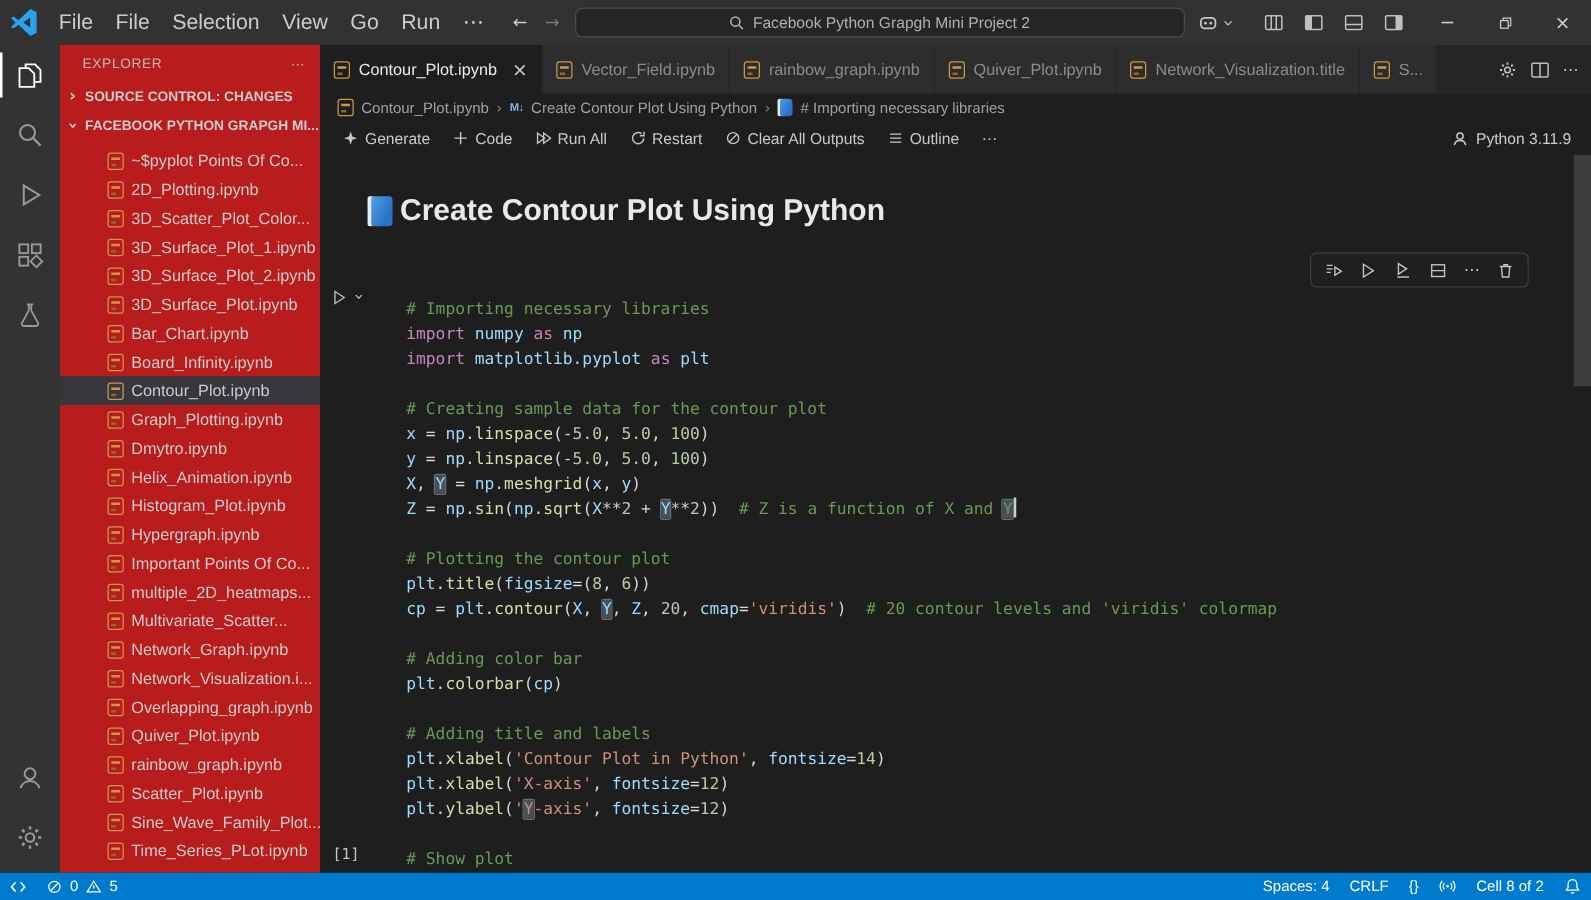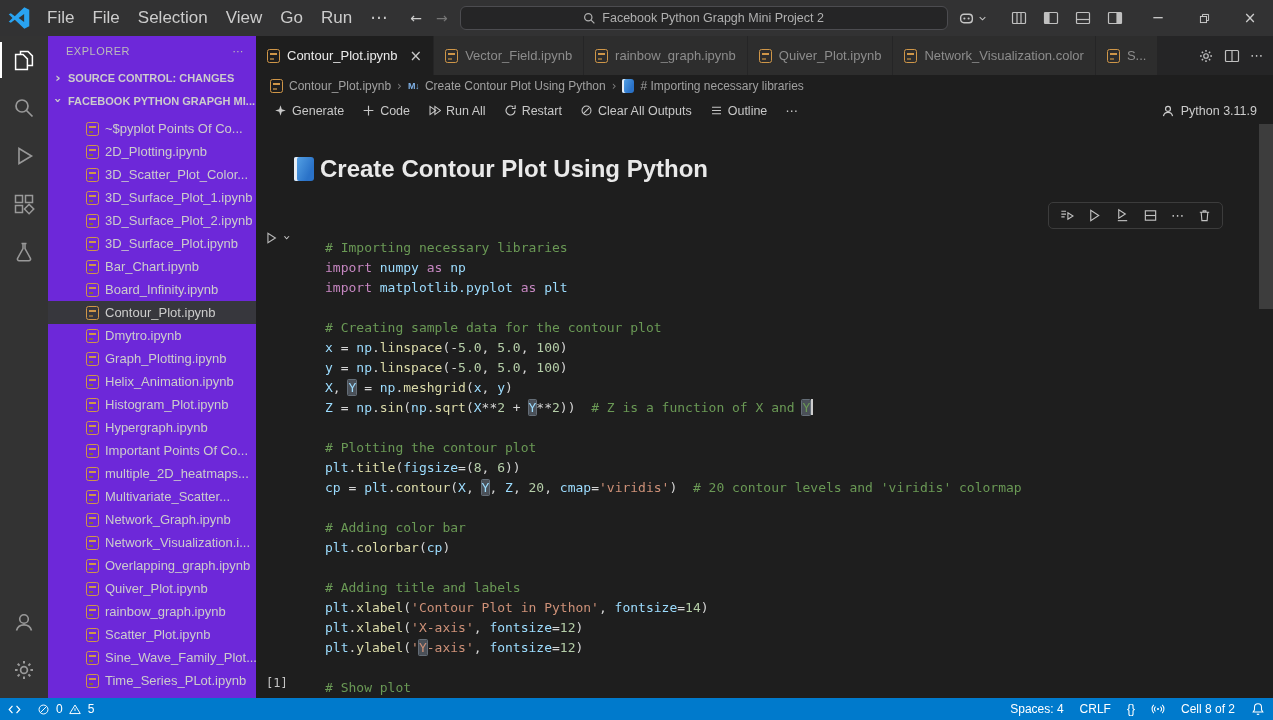--- a/index.html
+++ b/index.html
@@ -24,21 +24,21 @@
   .main{display:flex;height:662px}
 
   
   .activitybar{width:48px;background:#333333;display:flex;flex-direction:column;align-items:center;flex:none}
   .ab-item{width:48px;height:48px;display:flex;align-items:center;justify-content:center;color:#999;position:relative}
   .ab-item.active{color:#fff}
   .ab-item.active::before{content:"";position:absolute;left:0;top:6px;bottom:6px;width:2px;background:#fff}
   .ab-bottom{margin-top:auto;display:flex;flex-direction:column;align-items:center;padding-bottom:4px}
 
   
-  .sidebar{width:208px;background:#6d28d9;flex:none;display:flex;flex-direction:column;overflow:hidden}
+  .sidebar{width:208px;background:#b91c1c;flex:none;display:flex;flex-direction:column;overflow:hidden}
   .sb-title{height:30px;display:flex;align-items:center;padding:0 12px 0 18px;font-size:11px;letter-spacing:.5px;color:#bbb}
   .sb-title .more{margin-left:auto;color:#bbb;font-family:"DejaVu Sans",sans-serif}
   .section-header{height:23px;display:flex;align-items:center;gap:4px;padding-left:4px;font-size:11px;font-weight:700;color:#ccc;white-space:nowrap;overflow:hidden}
   .chev{display:inline-block;width:12px;text-align:center;font-family:"DejaVu Sans",sans-serif;font-size:13px;color:#ccc;flex:none}
   .chev.down{transform:rotate(90deg)}
   .file-list{padding-top:5px;overflow:hidden}
   .file-row{height:23px;display:flex;align-items:center;gap:6px;padding-left:38px;white-space:nowrap}
   .file-row.selected{background:#37373d}
   .file-label{overflow:hidden;text-overflow:clip;color:#ccc;font-size:13px}
   .nb-file-icon{width:13px;height:14px;border:1px solid #cf9648;border-radius:2.5px;position:relative;flex:none}
@@ -271,25 +271,25 @@
         <div class="file-row">
           <span class="nb-file-icon"></span>
           <span class="file-label">Board_Infinity.ipynb</span>
         </div>
         <div class="file-row selected">
           <span class="nb-file-icon"></span>
           <span class="file-label">Contour_Plot.ipynb</span>
         </div>
         <div class="file-row">
           <span class="nb-file-icon"></span>
+          <span class="file-label">Graph_Plotting.ipynb</span>
+        </div>
+        <div class="file-row">
+          <span class="nb-file-icon"></span>
           <span class="file-label">Dmytro.ipynb</span>
-        </div>
-        <div class="file-row">
-          <span class="nb-file-icon"></span>
-          <span class="file-label">Graph_Plotting.ipynb</span>
         </div>
         <div class="file-row">
           <span class="nb-file-icon"></span>
           <span class="file-label">Helix_Animation.ipynb</span>
         </div>
         <div class="file-row">
           <span class="nb-file-icon"></span>
           <span class="file-label">Histogram_Plot.ipynb</span>
         </div>
         <div class="file-row">
@@ -359,21 +359,21 @@
           <div class="tab">
             <span class="nb-file-icon"></span>
             <span class="tab-label">rainbow_graph.ipynb</span>
           </div>
           <div class="tab">
             <span class="nb-file-icon"></span>
             <span class="tab-label">Quiver_Plot.ipynb</span>
           </div>
           <div class="tab">
             <span class="nb-file-icon"></span>
-            <span class="tab-label">Network_Visualization.color</span>
+            <span class="tab-label">Network_Visualization.title</span>
           </div>
           <div class="tab">
             <span class="nb-file-icon"></span>
             <span class="tab-label">S...</span>
           </div>
         </div>
       <div class="tab-actions">
         <span>
             <svg width="16" height="16" viewBox="0 0 24 24" fill="none" stroke="currentColor" stroke-width="1.8">
               <circle cx="12" cy="12" r="3.4"></circle>

